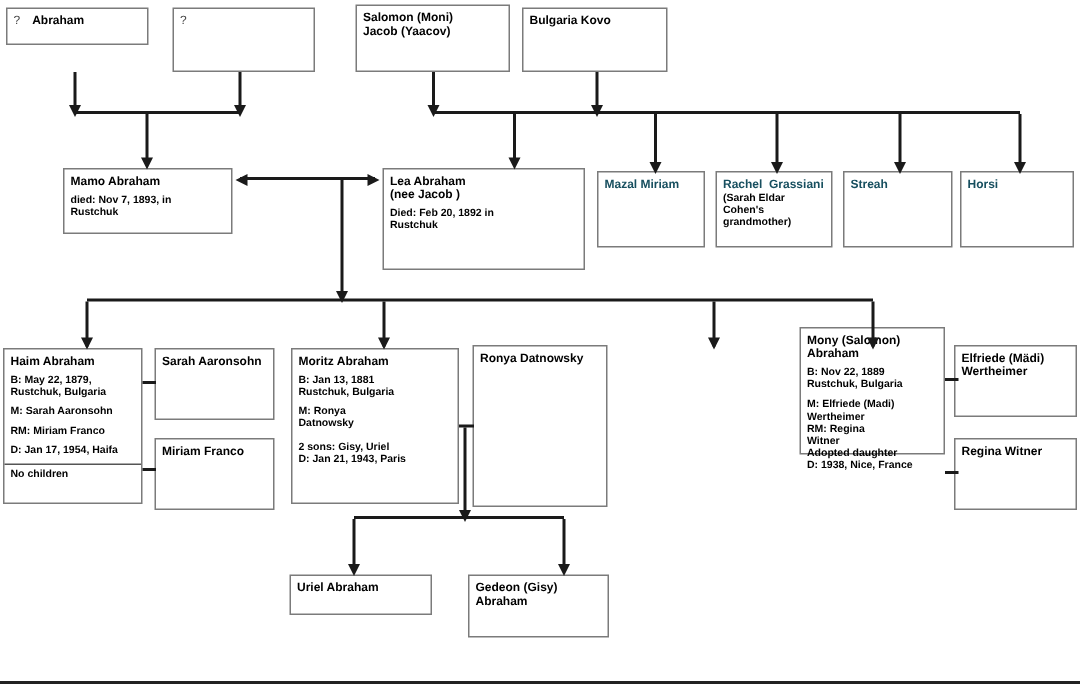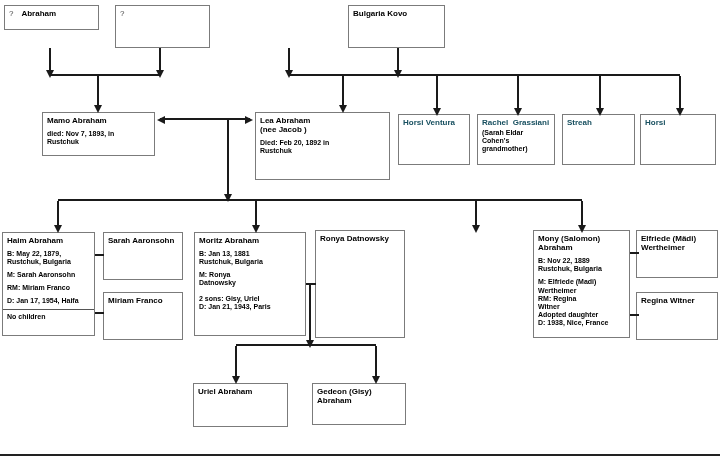--- a/index.html
+++ b/index.html
@@ -36,37 +36,41 @@
 <body>
 
 <div id="stage">
 
   <div class="box" style="left:4px;top:5px;width:95px;height:25px">
     <div class="title"><span class="qmark">?</span><span>Abraham</span></div>
   </div>
   <div class="box" style="left:115px;top:5px;width:95px;height:43px">
     <div class="title"><span class="qmark">?</span></div>
   </div>
+  <div class="box" style="left:237px;top:3px;width:103px;height:45px">
+    <div class="title">Salomon (Moni)
+Jacob (Yaacov)</div>
+  </div>
   <div class="box" style="left:348px;top:5px;width:97px;height:43px">
     <div class="title">Bulgaria Kovo</div>
   </div>
 
   <div class="box" style="left:42px;top:112px;width:113px;height:44px">
     <div class="title">Mamo Abraham</div>
     <p class="d">died: Nov 7, 1893, in
 Rustchuk</p>
   </div>
   <div class="box" style="left:255px;top:112px;width:135px;height:68px">
     <div class="title">Lea Abraham
 (nee Jacob )</div>
     <p class="d">Died: Feb 20, 1892 in
 Rustchuk</p>
   </div>
   <div class="box" style="left:398px;top:114px;width:72px;height:51px">
-    <div class="title teal">Horsi Ventura</div>
+    <div class="title teal">Mazal Miriam</div>
   </div>
   <div class="box" style="left:562px;top:114px;width:73px;height:51px">
     <div class="title teal">Streah</div>
   </div>
   <div class="box" style="left:477px;top:114px;width:78px;height:51px">
     <div class="title teal">Rachel  Grassiani</div>
     <p class="d tight" style="margin-top:2px">(Sarah Eldar
 Cohen's
 grandmother)</p>
   </div>
@@ -95,41 +99,41 @@
     <p class="d">B: Jan 13, 1881
 Rustchuk, Bulgaria</p>
     <p class="d">M: Ronya
 Datnowsky</p>
     <p class="d gap">2 sons: Gisy, Uriel</p>
     <p class="d tight">D: Jan 21, 1943, Paris</p>
   </div>
   <div class="box" style="left:315px;top:230px;width:90px;height:108px">
     <div class="title">Ronya Datnowsky</div>
   </div>
-  <div class="box" style="left:533px;top:230px;width:97px;height:108px">
+  <div class="box" style="left:533px;top:218px;width:97px;height:85px">
     <div class="title">Mony (Salomon)
 Abraham</div>
     <p class="d">B: Nov 22, 1889
 Rustchuk, Bulgaria</p>
     <p class="d">M: Elfriede (Madi)
 Wertheimer</p>
     <p class="d tight">RM: Regina
 Witner</p>
     <p class="d tight">Adopted daughter</p>
     <p class="d tight">D: 1938, Nice, France</p>
   </div>
   <div class="box" style="left:636px;top:230px;width:82px;height:48px">
     <div class="title">Elfriede (Mädi)
 Wertheimer</div>
   </div>
   <div class="box" style="left:636px;top:292px;width:82px;height:48px">
     <div class="title">Regina Witner</div>
   </div>
 
-  <div class="box" style="left:193px;top:383px;width:95px;height:44px">
+  <div class="box" style="left:193px;top:383px;width:95px;height:27px">
     <div class="title">Uriel Abraham</div>
   </div>
   <div class="box" style="left:312px;top:383px;width:94px;height:42px">
     <div class="title">Gedeon (Gisy)
 Abraham</div>
   </div>
 
   <div class="page-line" style="left:0;top:454px;width:720px;height:1.5px"></div>
 <div class="hl" style="left:50px;top:74px;width:110px"></div>
     <div class="hl" style="left:289px;top:74px;width:391px"></div>

